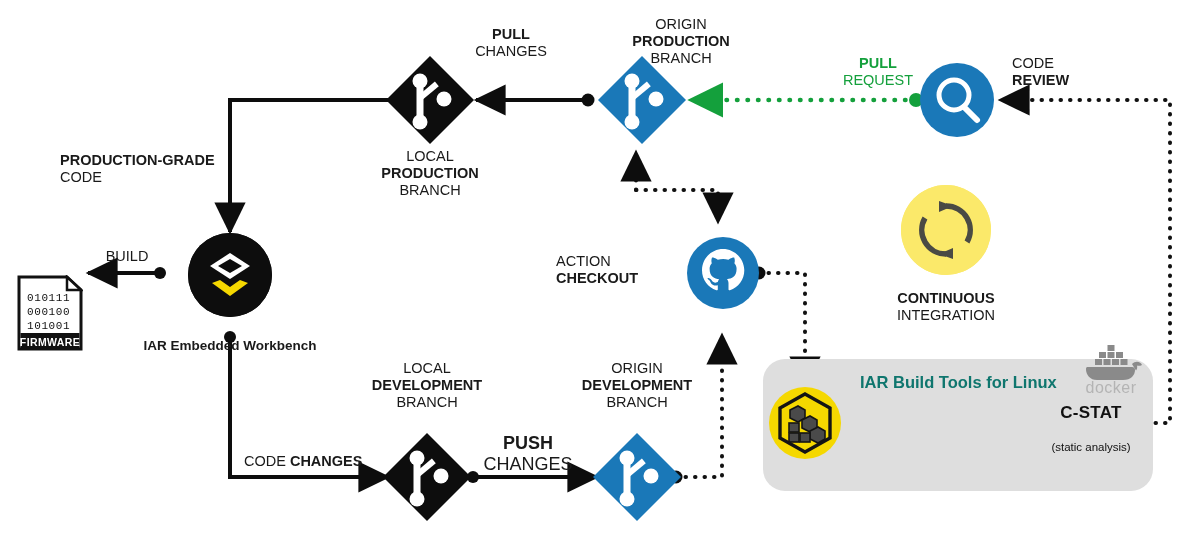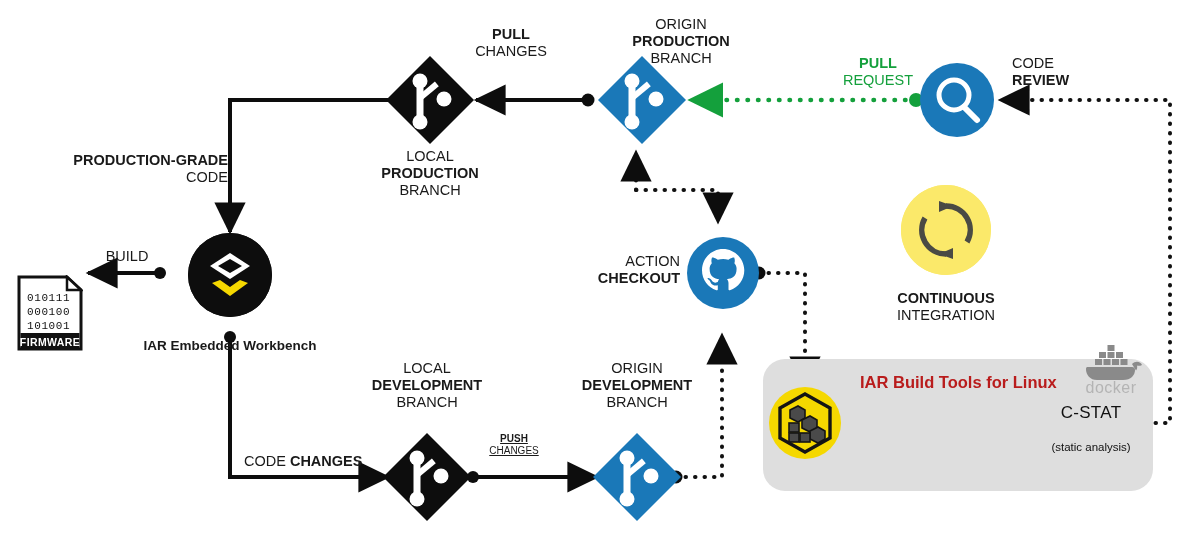--- a/index.html
+++ b/index.html
@@ -15,21 +15,21 @@
     overflow:hidden;
   }
   #wires{position:absolute;left:0;top:0;width:1200px;height:536px;}
   .lbl{
     position:absolute;
     color:#1a1a1a;
     line-height:1.18;
     white-space:nowrap;
   }
   .lbl .b{font-weight:bold;}
-  .t-r{text-align:right;}
+  .t-r{}
   .t-c{text-align:center;}
   .t-l{text-align:left;}
   .green{color:#14a03c;}
   
   .gitdia{position:absolute;width:92px;height:92px;}
   
   .iarlogo{
     position:absolute;width:84px;height:84px;border-radius:50%;
     background:#0d0d0d;
   }
@@ -45,31 +45,31 @@
     background:#fbe96a;
   }
   
   .panel{
     position:absolute;
     background:#dedede;
     border-radius:22px;
   }
   .panel-title{
     position:absolute;
-    color:#b91c1c;
+    color:#0f766e;
     font-weight:bold;
     font-size:16.5px;
     white-space:nowrap;
   }
   .hexnode{position:absolute;width:74px;height:74px;}
   .dockerlogo{position:absolute;width:76px;height:60px;}
   .cstat{
     position:absolute;text-align:center;white-space:nowrap;color:#111;
   }
-  .cstat .n{font-weight:normal;font-size:17px;letter-spacing:.3px;}
+  .cstat .n{font-weight:bold;font-size:17px;letter-spacing:.3px;}
   .cstat .s{font-size:11.5px;margin-top:18px;}
 </style>
 </head>
 <body>
 
 <div id="stage">
 
   <svg id="wires" viewBox="0 0 1200 536">
     <defs>
       <marker id="ah" markerWidth="9" markerHeight="9" refX="7.4" refY="4.5" orient="auto">
@@ -335,21 +335,21 @@
   </div>
 
   <div class="lbl t-c" style="left:92px;top:248px;width:70px;font-size:14.5px;">
     <div>BUILD</div>
   </div>
 
   <div class="lbl" style="left:244px;top:453px;font-size:14.5px;">
     <span>CODE </span><span class="b">CHANGES</span>
   </div>
 
-  <div class="lbl t-c" style="left:464px;top:433px;width:100px;font-size:10px;text-decoration:underline;">
+  <div class="lbl t-c" style="left:478px;top:433px;width:100px;font-size:18px;">
     <div class="b">PUSH</div>
     <div>CHANGES</div>
   </div>
 
   <div class="lbl t-c" style="left:130px;top:326px;width:200px;font-size:13.5px;margin-top:12px;">
     <div class="b">IAR Embedded Workbench</div>
   </div>
 
 </div>
 

